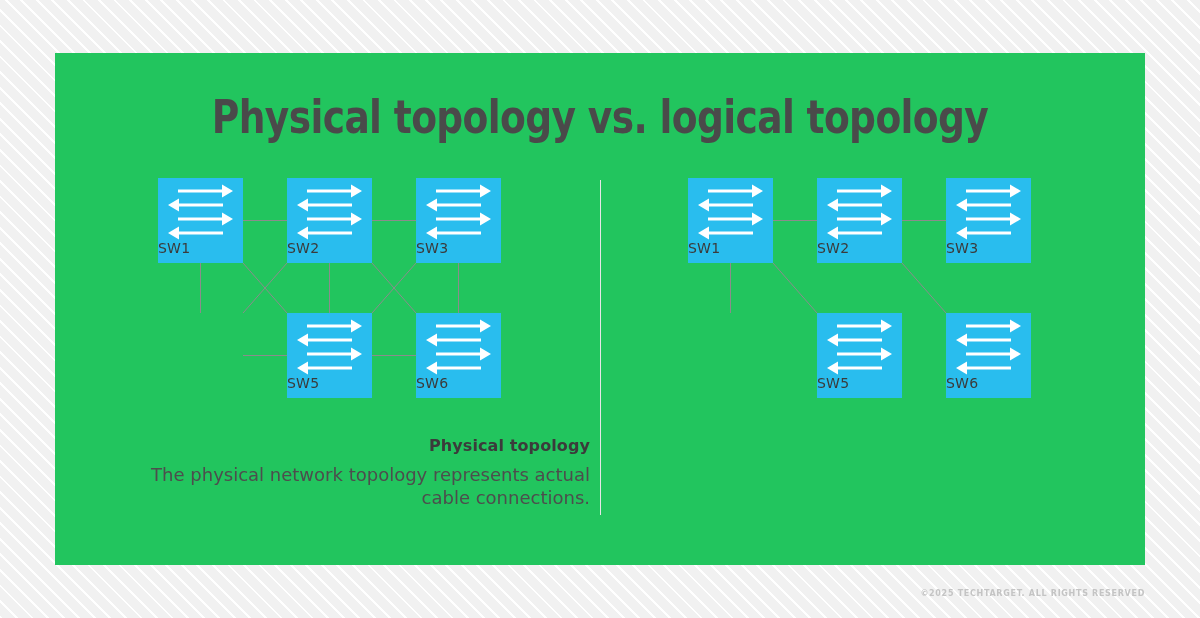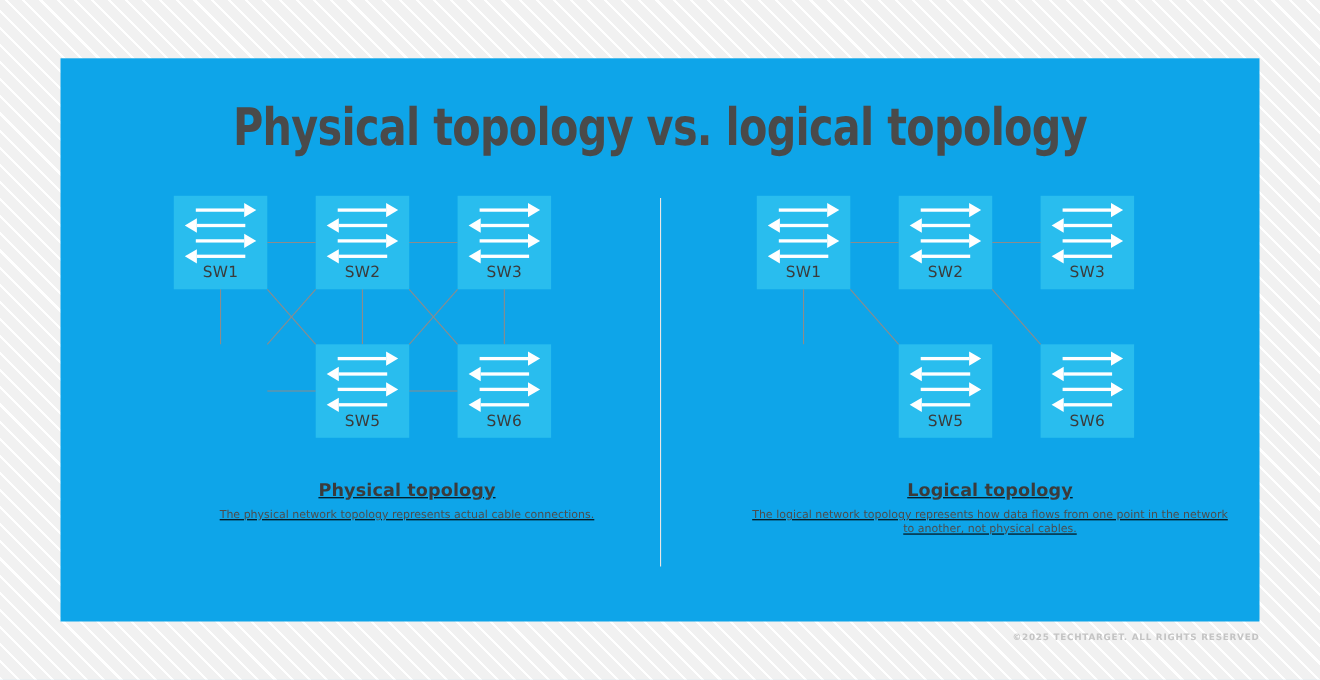--- a/index.html
+++ b/index.html
@@ -18,21 +18,21 @@
         #ffffff 0px, #ffffff 2px,
         #f1f1f1 2px, #f1f1f1 11px);
     position:relative;
   }
 
   
   .card {
     position:absolute;
     left:55px; top:53px;
     width:1090px; height:512px;
-    background:#0ea5e9;
+    background:#22c55e;
   }
 
   
   .title {
     position:absolute;
     left:0; top:36px;
     width:100%;
     text-align:center;
     font-family:"DejaVu Sans", sans-serif;
     font-size:47px;
@@ -76,58 +76,56 @@
 
   .node .arrows {
     position:absolute;
     left:8px; top:6px;
     width:69px; height:56px;
   }
 
   .node .label {
     position:absolute;
     left:0; right:0; bottom:7px;
-    text-align:center;
     font-family:"DejaVu Sans", sans-serif;
     font-size:14px;
     font-weight:400;
     color:#3b3b3b;
     letter-spacing:0.2px;
   }
 
   
   .caption {
     position:absolute;
     left:0; top:258px;
     width:100%;
-    text-align:center;
-    text-decoration:underline;
+    text-align:right;
   }
 
   .caption h2 {
     font-family:"DejaVu Sans", sans-serif;
     font-size:16px;
     font-weight:700;
     color:#3b3b3b;
     margin-bottom:8px;
     letter-spacing:0.1px;
   }
 
   .caption p {
     font-family:"DejaVu Sans", sans-serif;
-    font-size:10px;
+    font-size:18px;
     font-weight:400;
     color:#4d4d4d;
     line-height:1.28;
   }
 
   
   .footer {
     position:absolute;
-    right:55px; bottom:34px;
+    right:55px; bottom:20px;
     font-family:"DejaVu Sans", sans-serif;
     font-size:8px;
     font-weight:700;
     letter-spacing:0.7px;
     color:#c4c4c4;
     text-transform:uppercase;
     white-space:nowrap;
   }
 </style>
 </head>
@@ -314,21 +312,17 @@
               <polygon points="13,14.5 2,21 13,27.5" fill="#ffffff"></polygon>
               <rect x="12" y="33.5" width="44" height="3" fill="#ffffff"></rect>
               <polygon points="56,28.5 67,35 56,41.5" fill="#ffffff"></polygon>
               <rect x="13" y="47.5" width="44" height="3" fill="#ffffff"></rect>
               <polygon points="13,42.5 2,49 13,55.5" fill="#ffffff"></polygon>
             </svg>
           </div>
           <div class="label">SW6</div>
         </div>
       </div>
-    <div class="caption">
-      <h2>Logical topology</h2>
-      <p>The logical network topology represents how data flows from one point in the network to another, not physical cables.</p>
-    </div>
   </div>
 
 </div>
 
 <div class="footer">©2025 TechTarget. All rights reserved</div>
 
 </body></html>

